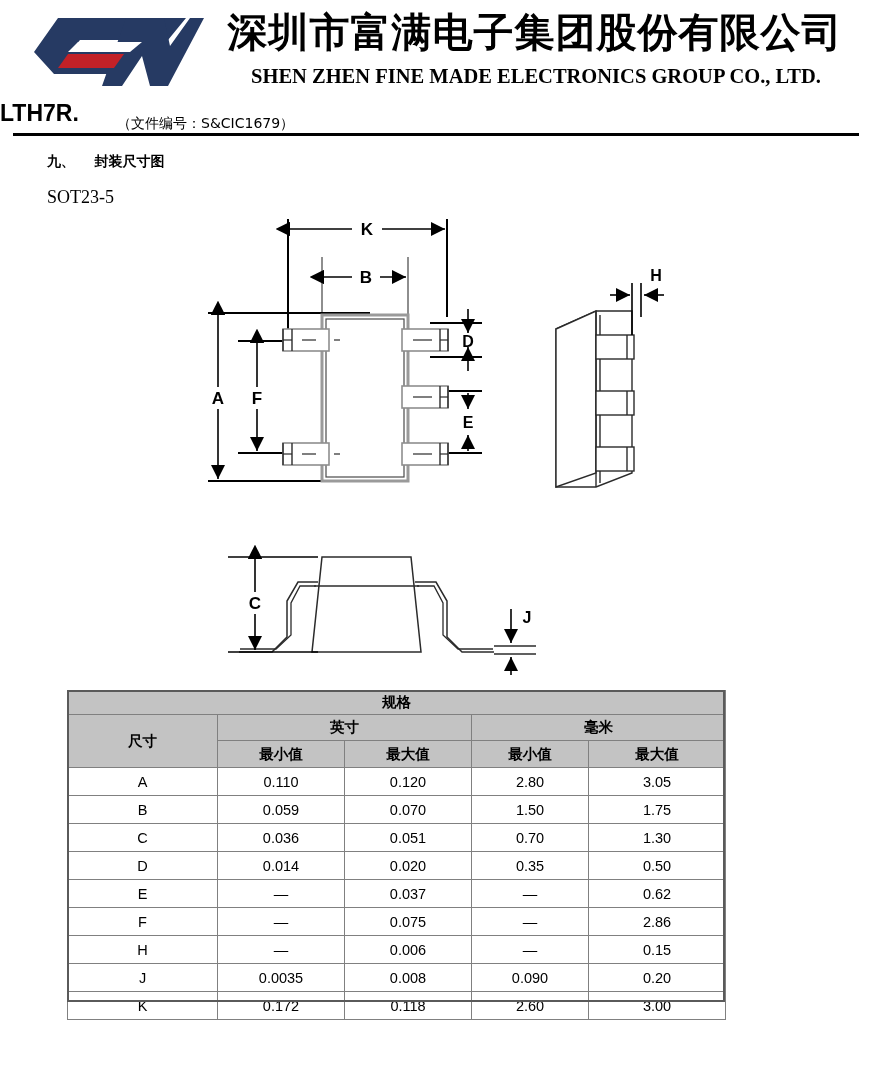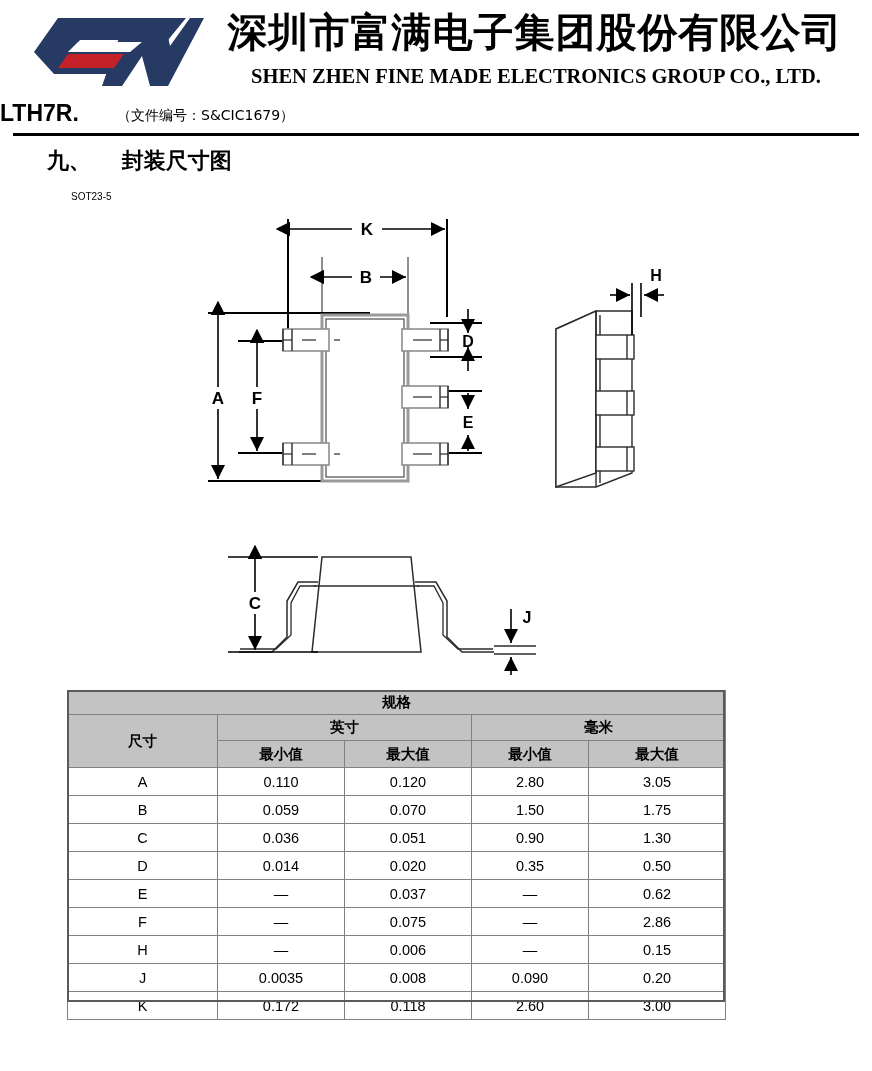--- a/index.html
+++ b/index.html
@@ -61,21 +61,21 @@
     left: 0;
     top: 99px;
     font-family: "Liberation Sans", sans-serif;
     font-weight: bold;
     font-size: 23px;
     line-height: 28px;
   }
   #doc-code {
     position: absolute;
     left: 117px;
-    top: 105px;
+    top: 113px;
     font-family: "DejaVu Sans", "Liberation Sans", sans-serif;
     font-size: 14px;
     line-height: 20px;
     white-space: nowrap;
   }
   #header-right {
     position: absolute;
     right: 14px;
     top: 97px;
     font-family: "DejaVu Sans", "Liberation Sans", sans-serif;
@@ -93,32 +93,31 @@
     background: #000;
   }
 
   
   #section-title {
     position: absolute;
     left: 47px;
     top: 148px;
     font-family: "DejaVu Sans", "Liberation Sans", sans-serif;
     font-weight: bold;
-    font-size: 22px;
+    font-size: 14px;
     line-height: 26px;
     white-space: pre;
   }
   #package-name {
     position: absolute;
     left: 47px;
     top: 186px;
-    font-family: Liberation Sans, sans-serif;
-    font-size: 10px;
+    font-family: Liberation Serif, serif;
+    font-size: 18px;
     line-height: 22px;
-    margin-left: 24px;
   }
 
   
   #drawing {
     position: absolute;
     left: 0;
     top: 205px;
     width: 872px;
     height: 470px;
   }
@@ -417,21 +416,21 @@
           <td class="dim-cell">B</td>
           <td class="dim-cell">0.059</td>
           <td class="dim-cell">0.070</td>
           <td class="dim-cell">1.50</td>
           <td class="dim-cell">1.75</td>
         </tr>
         <tr>
           <td class="dim-cell">C</td>
           <td class="dim-cell">0.036</td>
           <td class="dim-cell">0.051</td>
-          <td class="dim-cell">0.90</td>
+          <td class="dim-cell">0.70</td>
           <td class="dim-cell">1.30</td>
         </tr>
         <tr>
           <td class="dim-cell">D</td>
           <td class="dim-cell">0.014</td>
           <td class="dim-cell">0.020</td>
           <td class="dim-cell">0.35</td>
           <td class="dim-cell">0.50</td>
         </tr>
         <tr>

